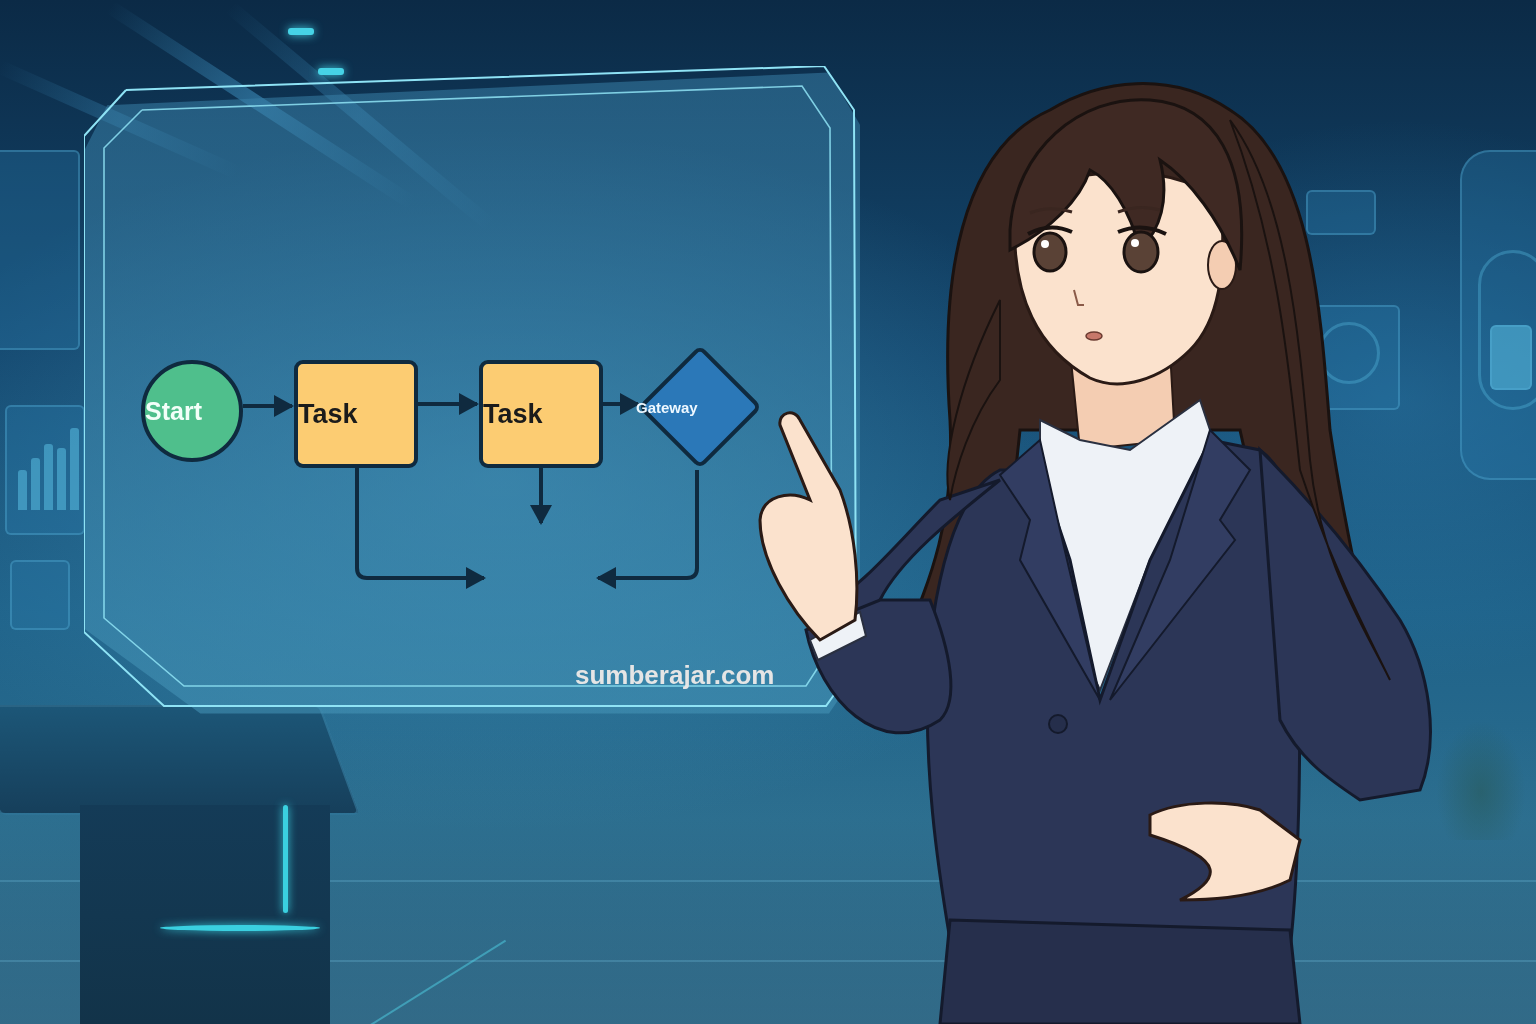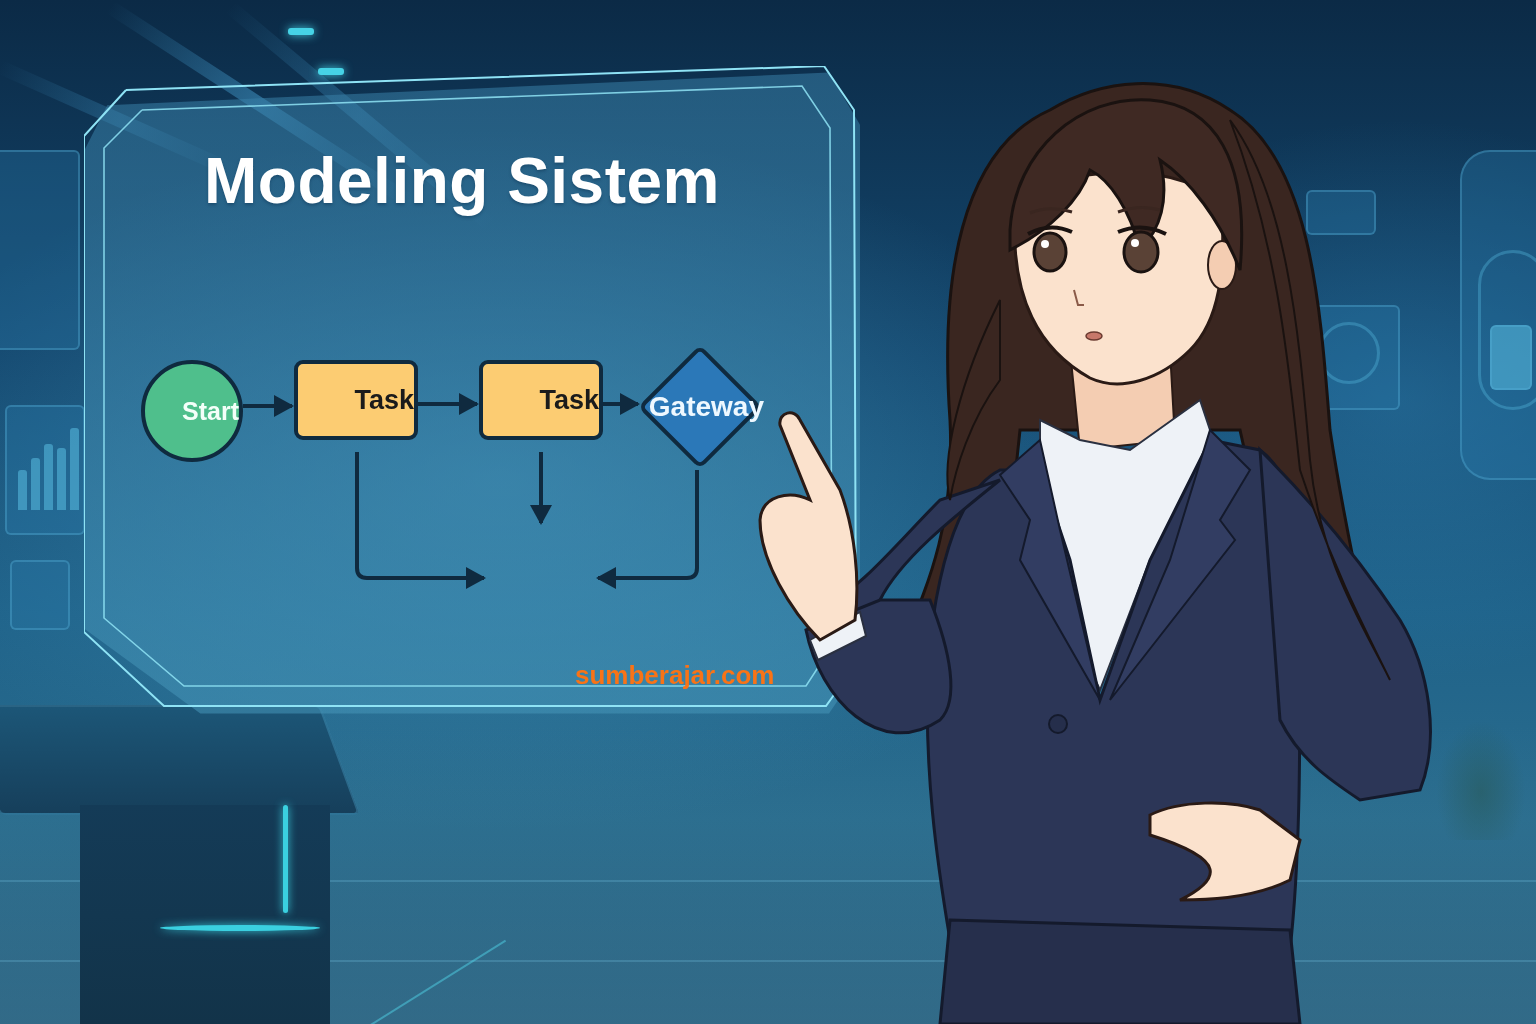--- a/index.html
+++ b/index.html
@@ -84,47 +84,47 @@
       color: #ffffff; font-weight: bold; font-size: 64px; line-height: 82px;
       font-family: "Liberation Sans", "DejaVu Sans", sans-serif;
       letter-spacing: 0.5px;
       text-shadow: 0 2px 3px rgba(10,40,70,0.35);
     }
     .title.l1 { top: 74px; left: -10px; }
     .title.l2 { top: 174px; left: -12px; }
 
     .watermark {
       position: absolute; left: 491px; top: 594px;
-      color: #f97316; font-weight: bold; font-size: 26px;
+      color: #e5e5e5; font-weight: bold; font-size: 26px;
       font-family: "Liberation Sans", "DejaVu Sans", sans-serif;
     }
 
     
     .diagram { position: absolute; left: 0; top: 0; width: 1536px; height: 1024px; pointer-events: none; }
     .diagram svg { position: absolute; inset: 0; }
-    .node { position: absolute; display: flex; align-items: center; justify-content: flex-end;
+    .node { position: absolute; display: flex; align-items: center; justify-content: flex-start;
       font-family: "Liberation Sans", "DejaVu Sans", sans-serif; font-weight: bold; pointer-events: auto; cursor: pointer; }
     .node-start {
       left: 141px; top: 360px; width: 102px; height: 102px; border-radius: 50%;
       background: #4fbf8c; border: 4px solid #0f2a3f; color: #f3fff9; font-size: 25px;
     }
     .node-task {
-      width: 124px; height: 80px; border-radius: 9px;
+      width: 124px; height: 108px; border-radius: 9px;
       background: #fccc72; border: 4px solid #0f2a3f; color: #1b1b1b; font-size: 27px;
     }
     .node-task.t1 { left: 294px; top: 360px; }
     .node-task.t2 { left: 479px; top: 360px; }
     .node-gateway {
       left: 636px; top: 343px; width: 128px; height: 128px;
     }
     .node-gateway .diamond {
       position: absolute; left: 20px; top: 20px; width: 88px; height: 88px;
       transform: rotate(45deg); background: #2b78b8; border: 4px solid #0f2a3f; border-radius: 8px;
     }
-    .node-gateway .lbl { position: relative; color: #eef8ff; font-size: 28px; }
+    .node-gateway .lbl { position: relative; color: #eef8ff; font-size: 15px; }
     .node-end {
       left: 486px; top: 525px; width: 110px; height: 108px; border-radius: 50%;
       background: #e76a6a; border: 4px solid #0f2a3f; color: #fff3f0; font-size: 25px;
     }
 
     
     .character { position: absolute; inset: 0; pointer-events: none; }
   </style>
 </head>
 <body>
@@ -165,21 +165,20 @@
   <div class="console-glow-h"></div>
   <div class="plant"></div>
 </div>
 
 <div class="holo-panel">
   <div class="holo-fill"></div>
   <svg class="frame" width="776" height="654" viewBox="0 0 776 654">
     <polyline points="42,24 740,0 770,44 772,598 742,640 80,640 0,566 0,70 42,24" fill="none" stroke="#8fe3f5" stroke-width="2"></polyline>
     <polyline points="58,44 718,20 746,62 748,580 722,620 100,620 20,552 20,82 58,44" fill="none" stroke="#8fe3f5" stroke-width="1.6" opacity="0.85"></polyline>
   </svg>
-  <div class="title l1">Modeling Sistem</div>
   <div class="watermark">sumberajar.com</div>
 </div>
 
 <div class="diagram">
   <svg width="1536" height="1024" viewBox="0 0 1536 1024">
     <defs>
       <marker id="arr" markerWidth="10" markerHeight="10" refX="8" refY="5" orient="auto" markerUnits="userSpaceOnUse">
         <path d="M0,0 L10,5 L0,10 z" fill="#0f2a3f"></path>
       </marker>
       <marker id="arrBig" markerWidth="20" markerHeight="22" refX="18" refY="11" orient="auto" markerUnits="userSpaceOnUse">

